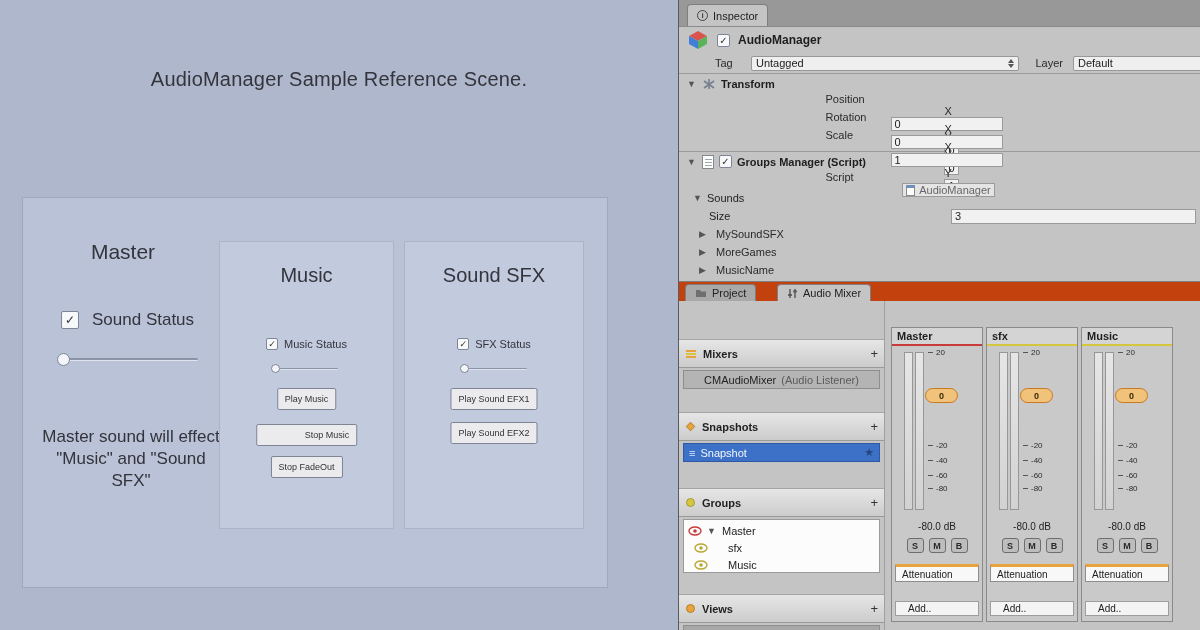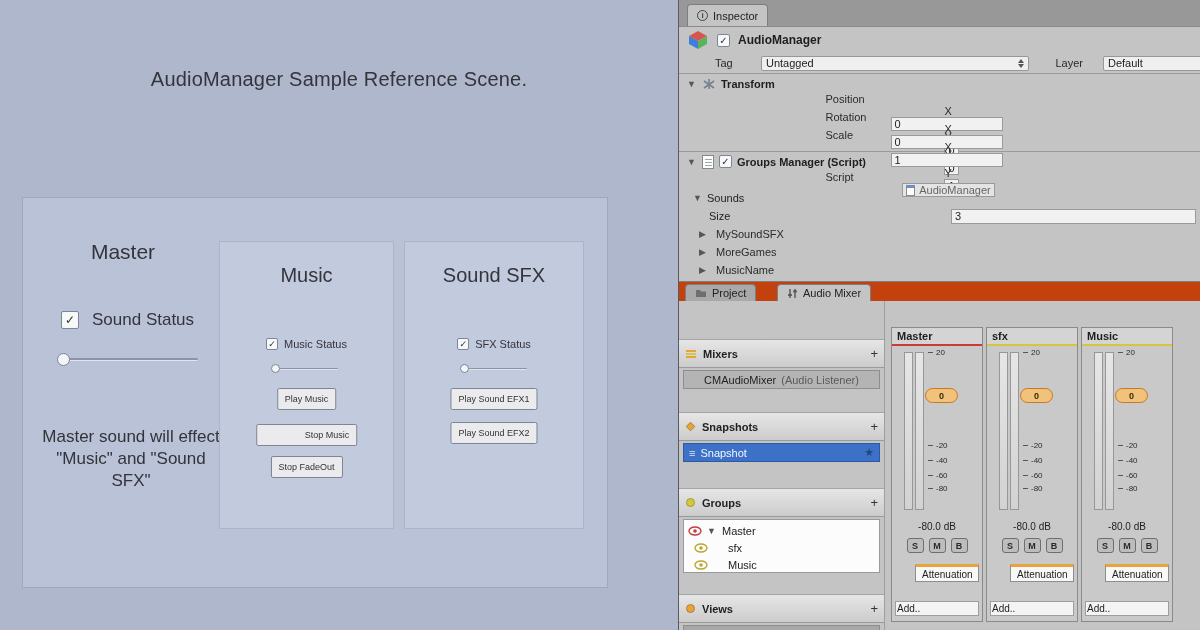--- a/index.html
+++ b/index.html
@@ -49,21 +49,21 @@
   .tabbar { height:27px; background:#989898; border-bottom:1px solid #8a8a8a; position:relative; }
   .tab { position:absolute; bottom:0; height:22px; display:flex; align-items:center; gap:5px;
          padding:0 9px; background:#c4c4c4; border:1px solid #7e7e7e; border-bottom:none;
          border-radius:4px 4px 0 0; font-size:11px; color:#222; }
   .tab.inactive { background:#a9a9a9; }
   .tab.t-inspector { left:8px; }
   .info-circle { width:11px; height:11px; border:1px solid #444; border-radius:50%;
                  font-size:8px; font-weight:bold; color:#444; display:flex; align-items:center; justify-content:center; }
   .insp-head { height:26px; display:flex; align-items:center; padding-left:8px; gap:8px; }
   .obj-name { font-weight:bold; font-size:12px; color:#1e1e1e; }
-  .tagrow { height:20px; display:flex; align-items:center; padding-left:36px; gap:20px; }
+  .tagrow { height:20px; display:flex; align-items:center; padding-left:36px; gap:10px; }
   .mini-label { color:#2a2a2a; }
   .popup { height:15px; background:#efefef; border:1px solid #979797; border-radius:2px;
            display:flex; align-items:center; padding:0 4px; gap:4px; color:#222; }
   .popup .pv { flex:1; }
   .popup.tagpop { width:268px; }
   .popup.layerpop { flex:1; margin-right:-2px; }
   .popup-arrows { display:flex; flex-direction:column; align-items:center; gap:1px; }
   .popup-arrows .up { width:0; height:0; border-left:3px solid transparent; border-right:3px solid transparent; border-bottom:4px solid #555; }
   .popup-arrows .dn { width:0; height:0; border-left:3px solid transparent; border-right:3px solid transparent; border-top:4px solid #555; }
   .sep { border-top:1px solid #9a9a9a; }
@@ -134,23 +134,23 @@
   .tk0 { top:-2px; } .tk1 { top:91px; } .tk2 { top:106px; } .tk3 { top:121px; } .tk4 { top:134px; }
   .fader { position:absolute; left:33px; top:38px; width:33px; height:15px; background:#f0c27a;
            border:1px solid #c8781e; border-radius:8px; font-size:9px; font-weight:bold; color:#3a2a08;
            display:flex; align-items:center; justify-content:center; }
   .dbline { position:absolute; top:193px; left:0; width:100%; text-align:center; font-size:10px; color:#1e1e1e; }
   .smb { position:absolute; top:210px; left:0; width:100%; display:flex; justify-content:center; gap:5px; }
   .sbtn { width:17px; height:15px; background:#bdbdbd; border:1px solid #6e6e6e; border-radius:3px;
           font-size:9px; font-weight:bold; color:#2a2a2a; display:flex; align-items:center; justify-content:center; }
   .atten { position:absolute; top:236px; left:3px; right:3px; height:18px; background:#f8f8f8;
            border:1px solid #8e8e8e; border-top:3px solid #e8a33d; display:flex; align-items:center;
-           padding-left:6px; font-size:10px; color:#222;margin-left:20px; }
+           padding-left:6px; font-size:10px; color:#222; }
   .addrow { position:absolute; bottom:5px; left:3px; right:3px; height:15px; background:#f4f4f4;
-            border:1px solid #9e9e9e; display:flex; align-items:center; padding-left:1px;
+            border:1px solid #9e9e9e; display:flex; align-items:center; padding-left:12px;
             font-size:10px; color:#222; }
   svg { display:block; }
 </style>
 </head>
 <body>
 
 <div class="screen">
 
   <div class="game-view">
     <div class="scene-title">AudioManager Sample Reference Scene.</div>

